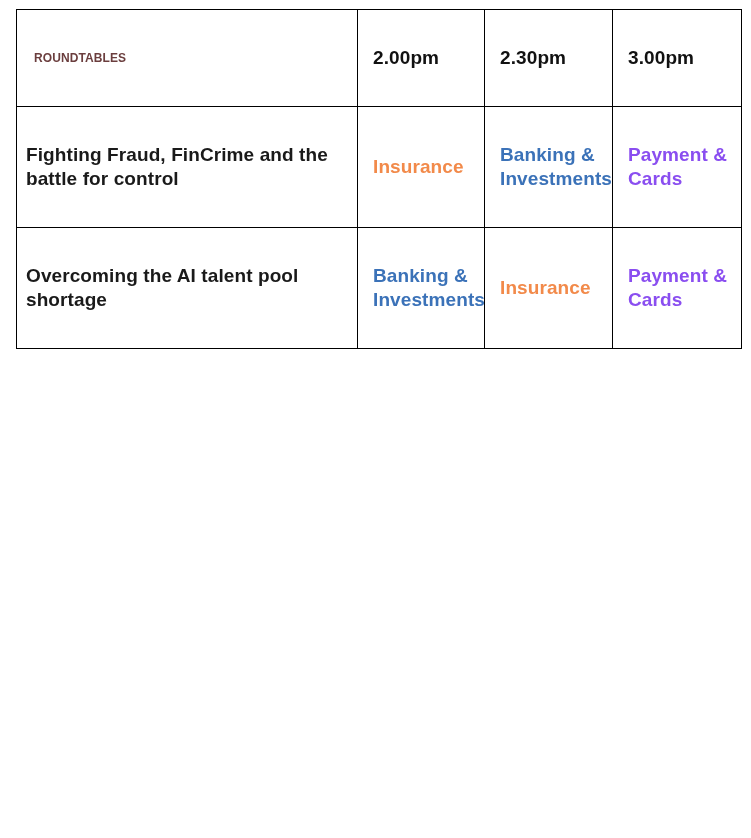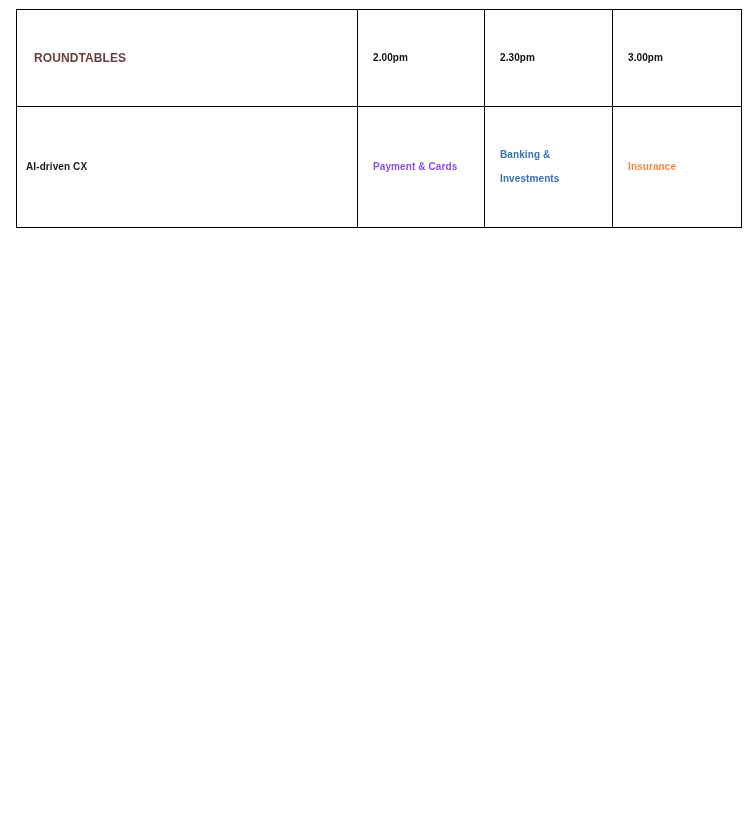--- a/index.html
+++ b/index.html
@@ -7,21 +7,21 @@
          font-family: "Liberation Sans", "DejaVu Sans", sans-serif; }
   table.schedule {
     position: absolute; left: 16px; top: 9px;
     border-collapse: collapse; table-layout: fixed;
     width: 725px;
   }
   table.schedule td {
     border: 1.5px solid #000000;
     vertical-align: middle;
     padding: 0 9px;
-    font-size: 10px;
+    font-size: 19px;
     line-height: 24px;
     font-weight: 600;
     letter-spacing: 0.1px;
   }
   col.c0 { width: 341px; }
   col.c1 { width: 127px; }
   col.c2 { width: 128px; }
   col.c3 { width: 129px; }
   tr.head td { height: 96px; }
   tr.head td.title { color: #6b3e3e; padding-left: 17px; font-size: 12px; }
@@ -45,30 +45,42 @@
     </colgroup>
   <tbody>
     <tr class="head">
       <td class="title">ROUNDTABLES</td>
       <td class="time">2.00pm</td>
       <td class="time">2.30pm</td>
       <td class="time">3.00pm</td>
     </tr>
 
 
-
-
     <tr class="row">
-      <td class="topic">AI-driven CX</td>
+      <td class="topic">Fighting Fraud, FinCrime and the battle for control</td>
+      <td>
+          <span class="cat cat-ins" style="color: rgb(242, 138, 74);">Insurance</span>
+        </td>
+      <td>
+          <span class="cat cat-bank" style="color: rgb(59, 114, 184);">Banking &amp; Investments</span>
+        </td>
       <td>
           <span class="cat cat-pay" style="color: rgb(138, 78, 240);">Payment &amp; Cards</span>
         </td>
+    </tr>
+
+    <tr class="row">
+      <td class="topic">Overcoming the AI talent pool shortage</td>
       <td>
           <span class="cat cat-bank" style="color: rgb(59, 114, 184);">Banking &amp; Investments</span>
         </td>
       <td>
           <span class="cat cat-ins" style="color: rgb(242, 138, 74);">Insurance</span>
         </td>
+      <td>
+          <span class="cat cat-pay" style="color: rgb(138, 78, 240);">Payment &amp; Cards</span>
+        </td>
     </tr>
+
 
 
   </tbody>
 </table>
 
 </body></html>

